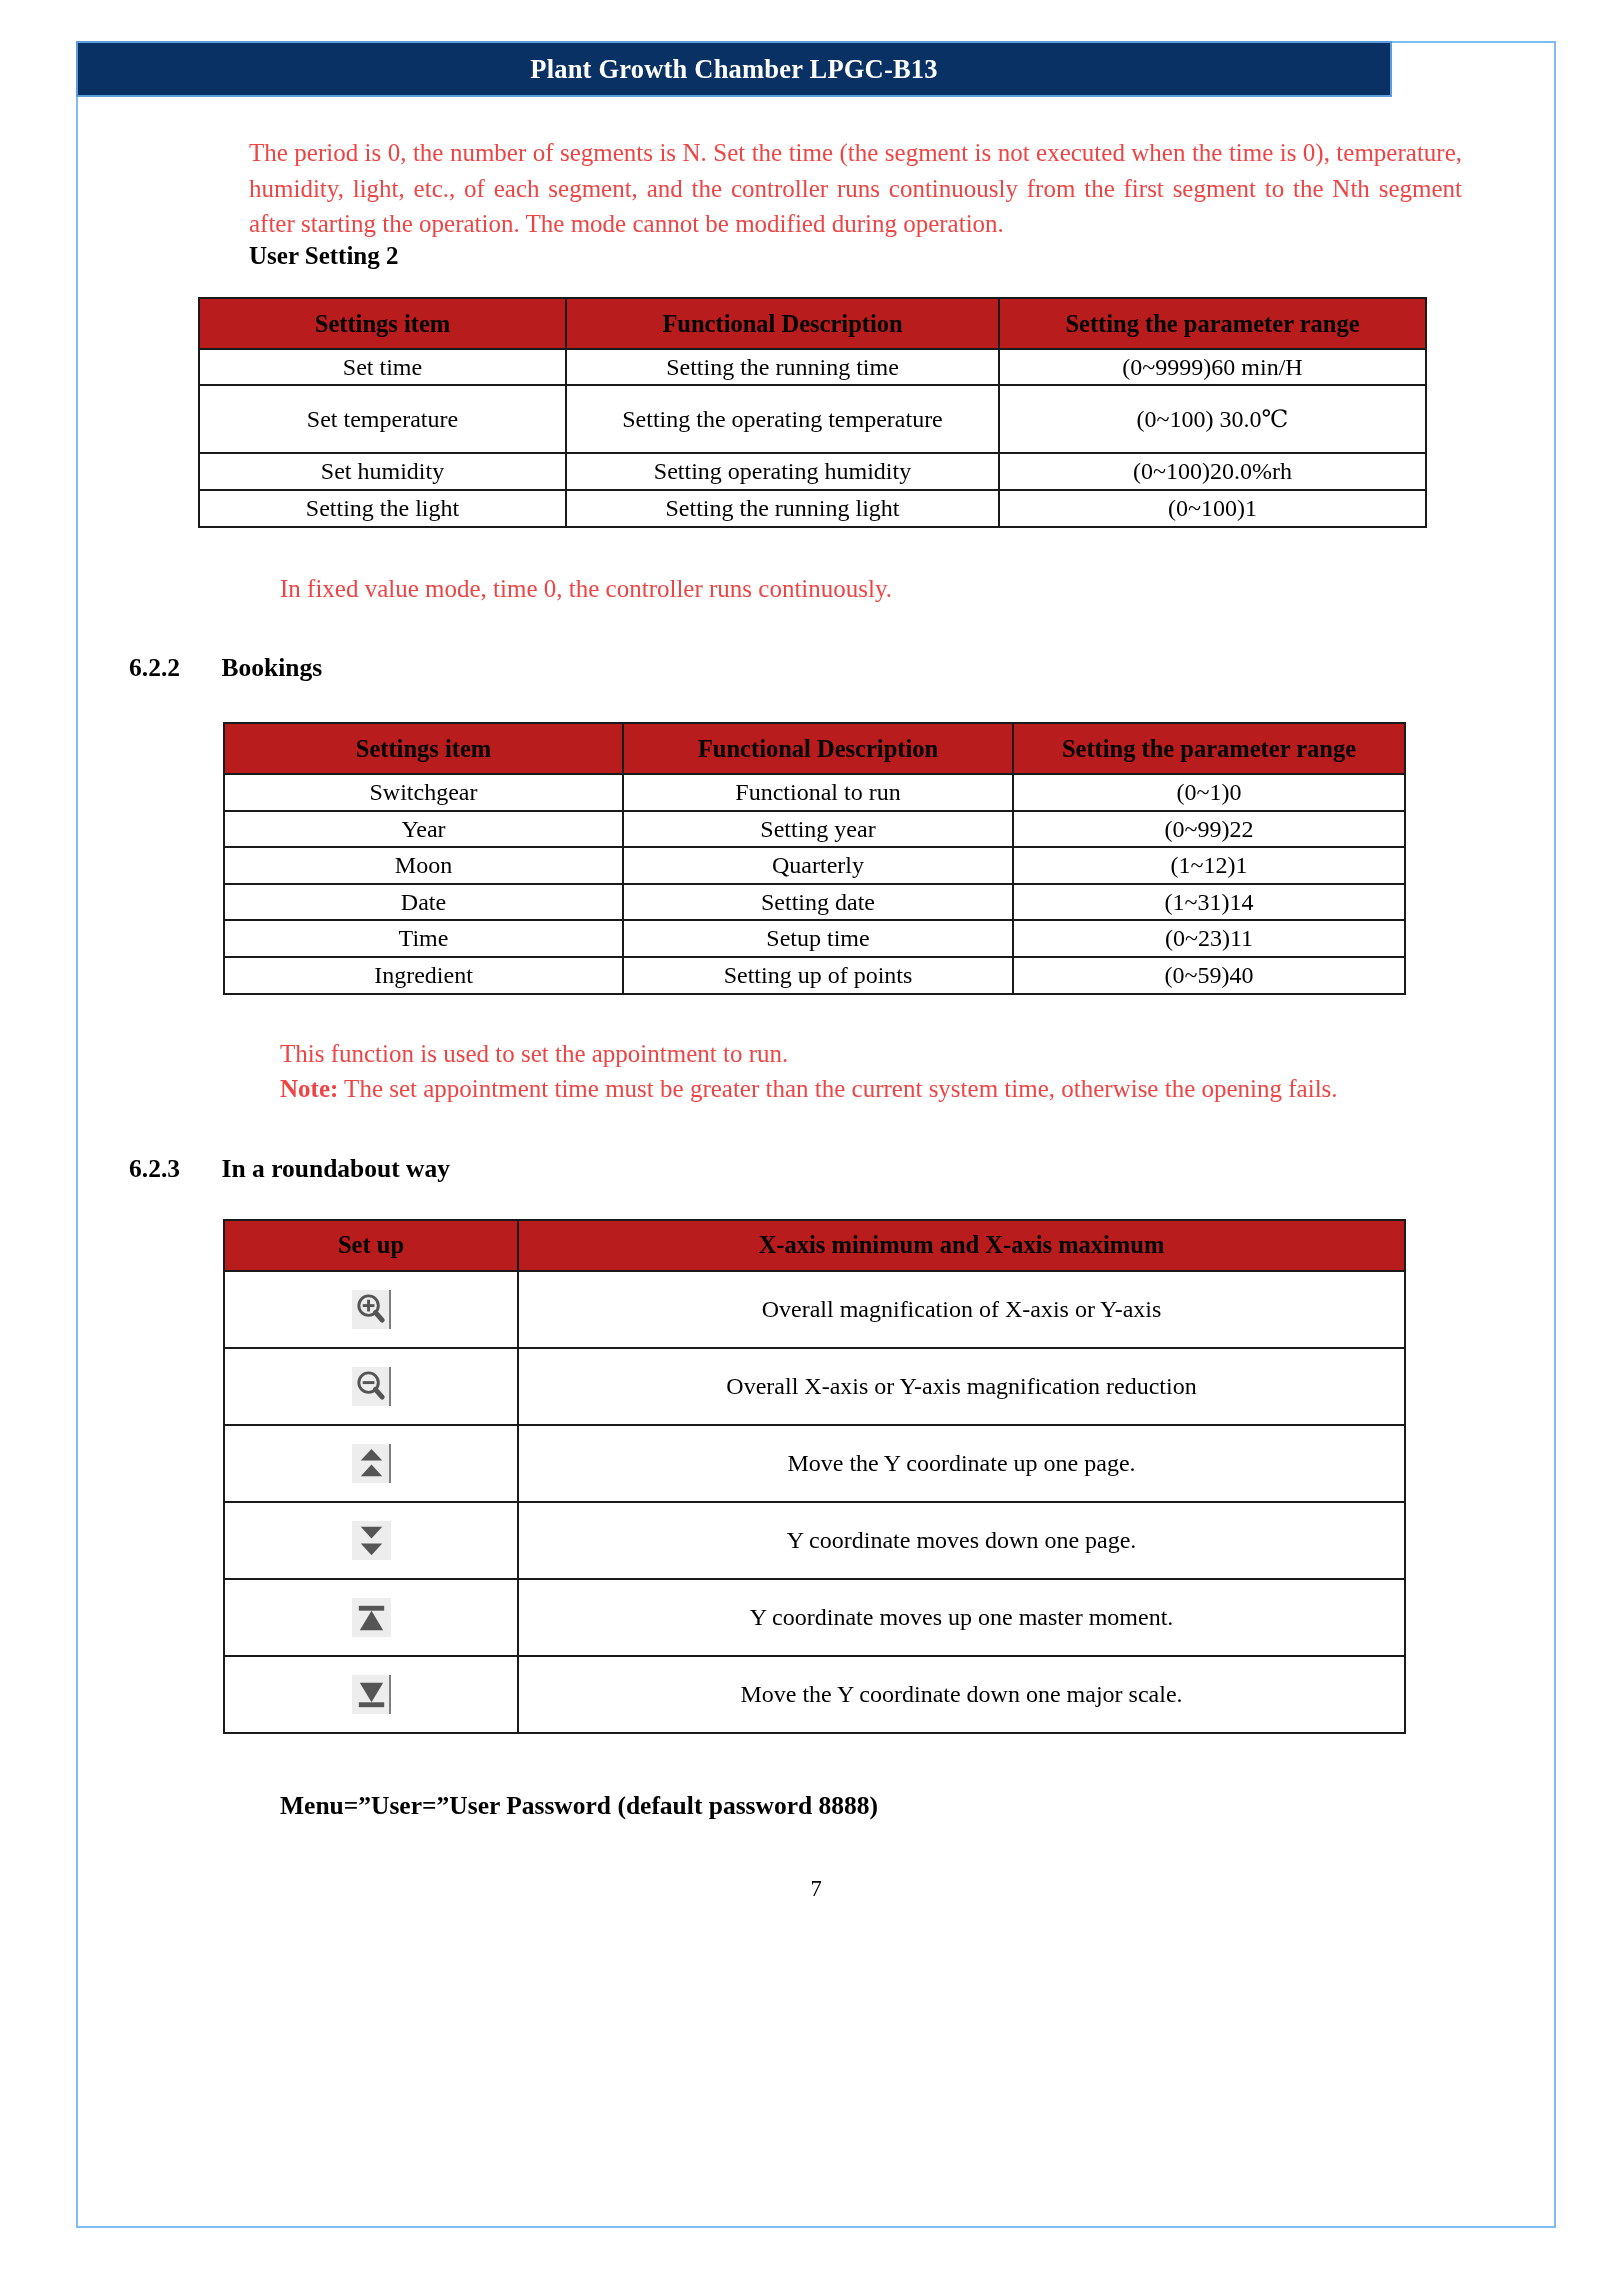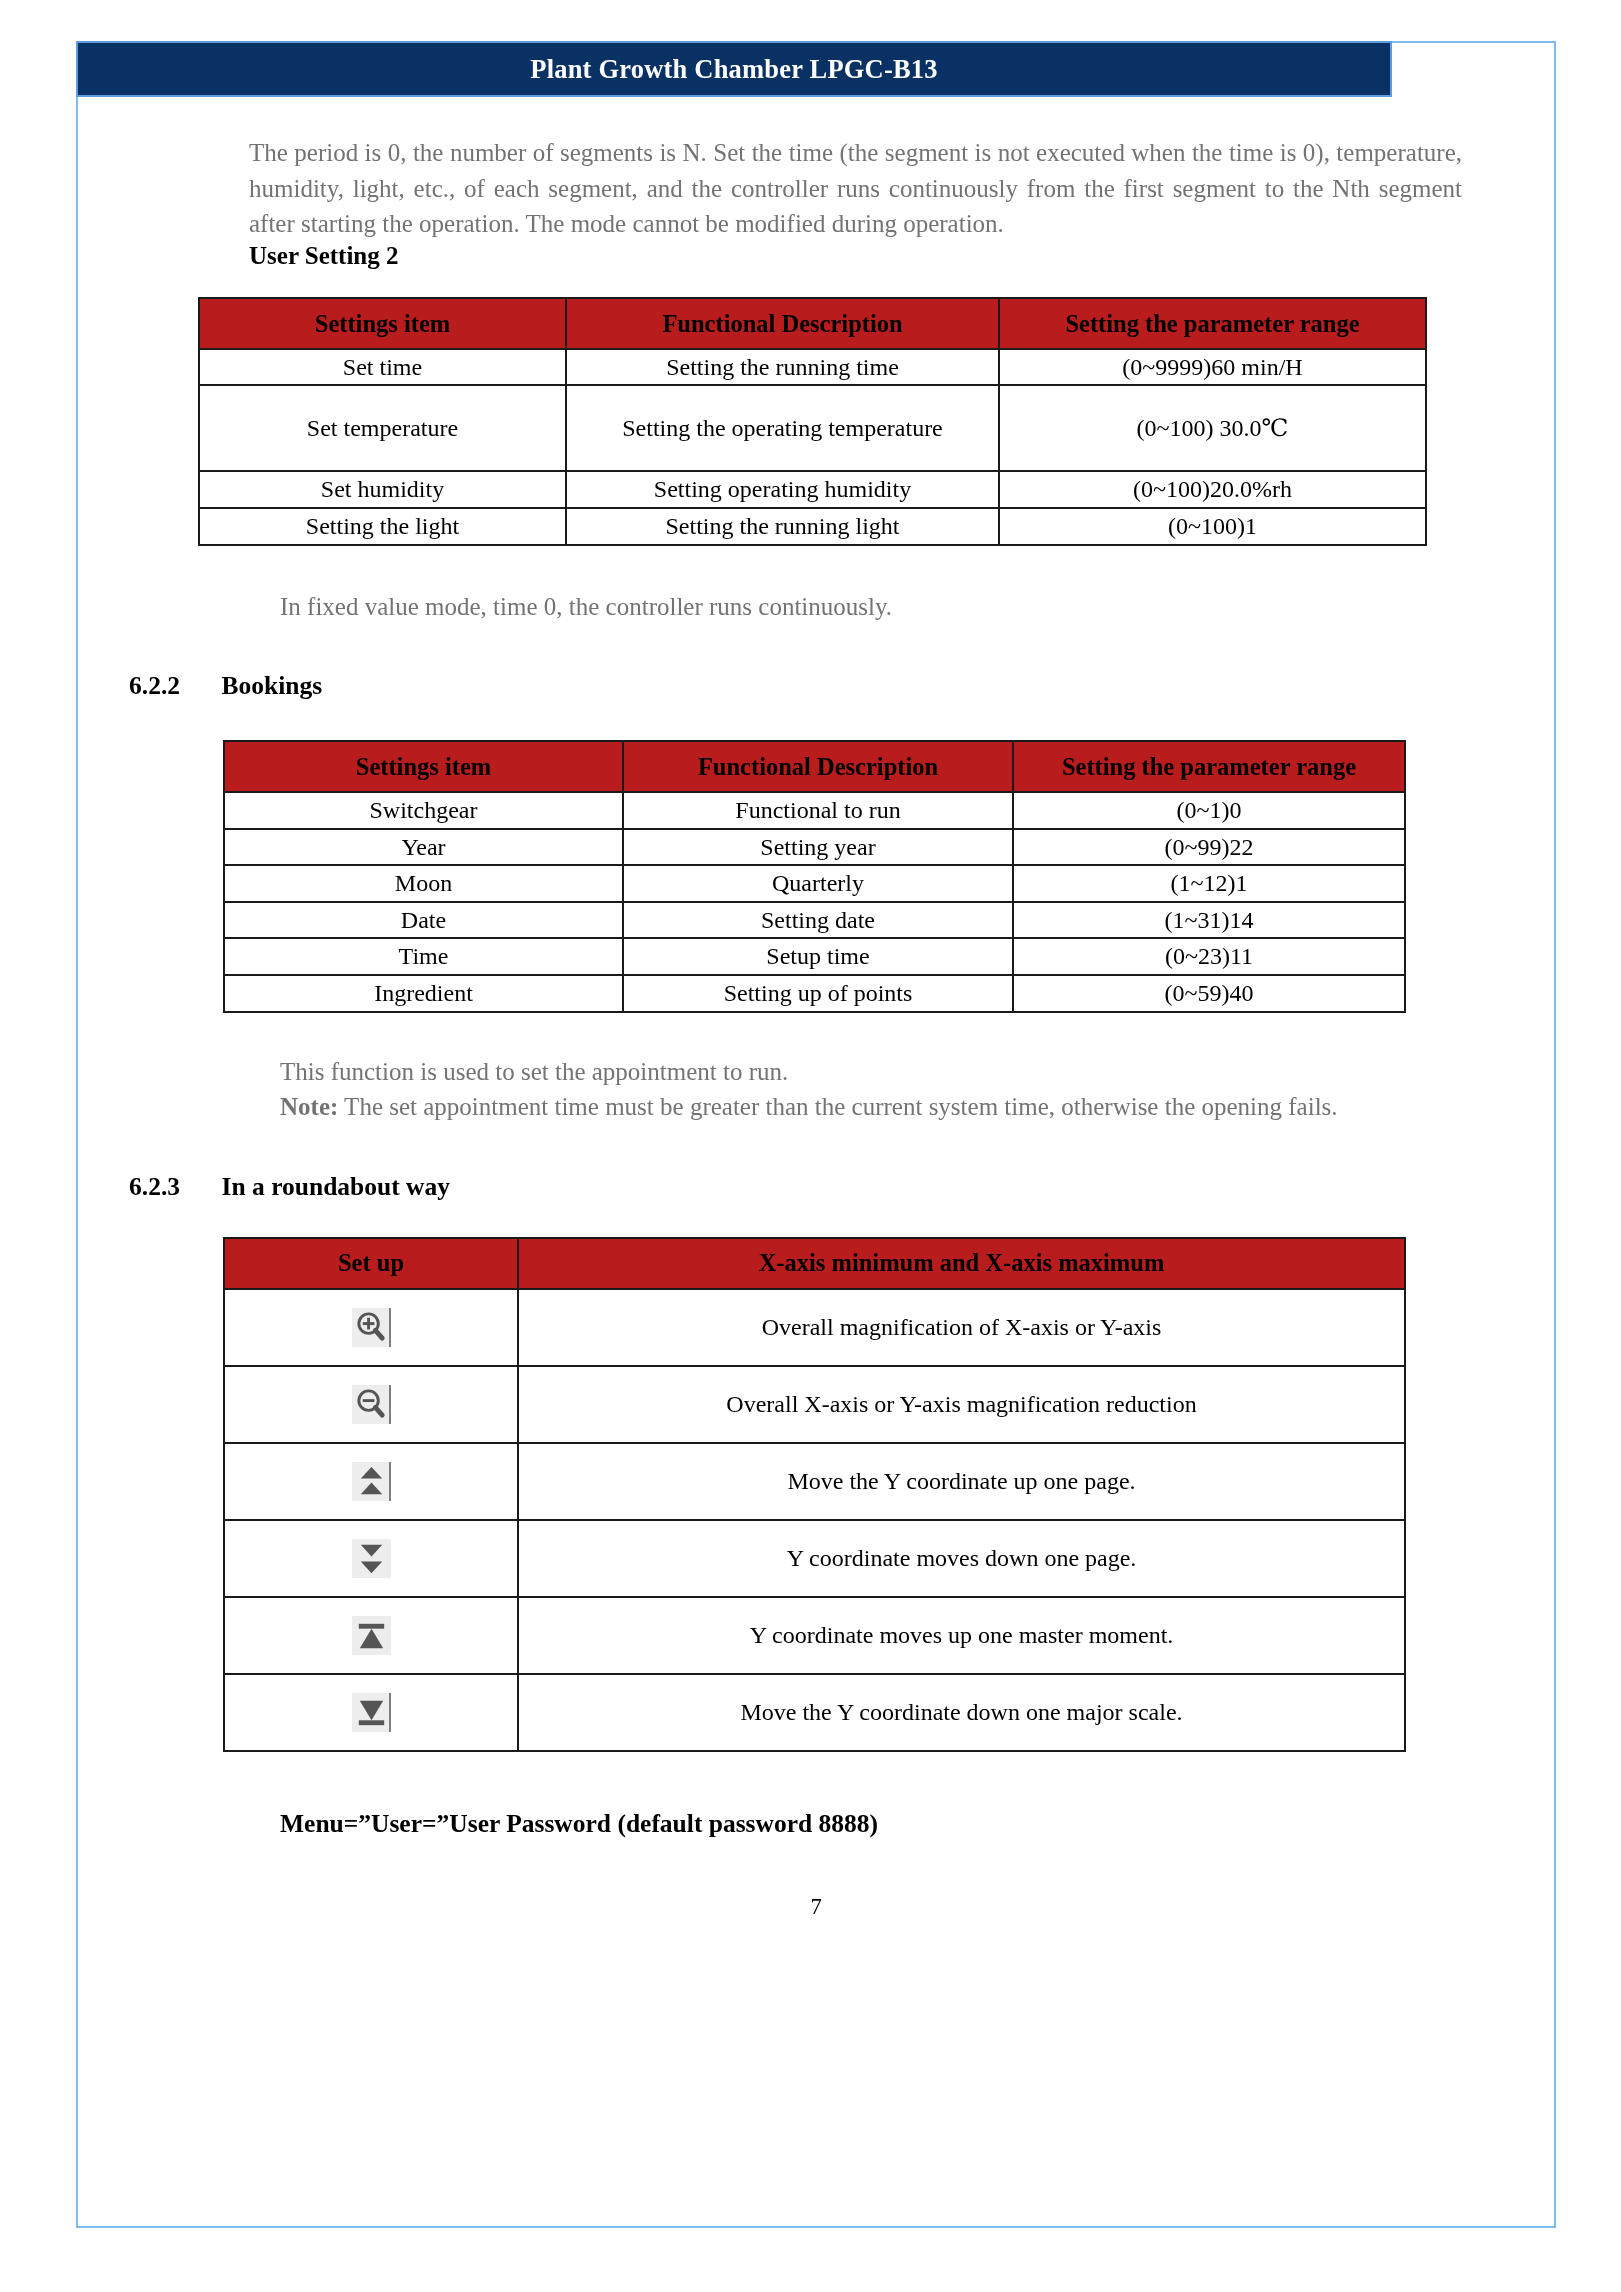--- a/index.html
+++ b/index.html
@@ -49,21 +49,21 @@
     left: 76px; top: 97px;
     width: 1480px;
     padding: 0;
   }
 
   .para {
     font-size: 25px;
     line-height: 1.42;
     text-align: justify;
     margin: 0;
-    color: #737373;
+    color: #ef4444;
   }
   .para-indent { margin-left: 173px; margin-right: 94px; }
   .para-indent-2 { margin-left: 204px; margin-right: 94px; }
 
   .bold { font-weight: bold; }
 
   .subhead-inline {
     font-size: 25px;
     font-weight: bold;
     margin-left: 173px;
@@ -178,21 +178,21 @@
         <th>Setting the parameter range</th>
       </tr>
     </thead>
     <tbody>
       <tr>
         <td>Set time</td>
         <td>Setting the running time</td>
         <td>(0~9999)60 min/H</td>
       </tr>
       <tr>
-        <td style="height:86px">Set temperature</td>
+        <td style="height:68px">Set temperature</td>
         <td>Setting the operating temperature</td>
         <td>(0~100) 30.0℃</td>
       </tr>
       <tr>
         <td>Set humidity</td>
         <td>Setting operating humidity</td>
         <td>(0~100)20.0%rh</td>
       </tr>
       <tr>
         <td>Setting the light</td>

